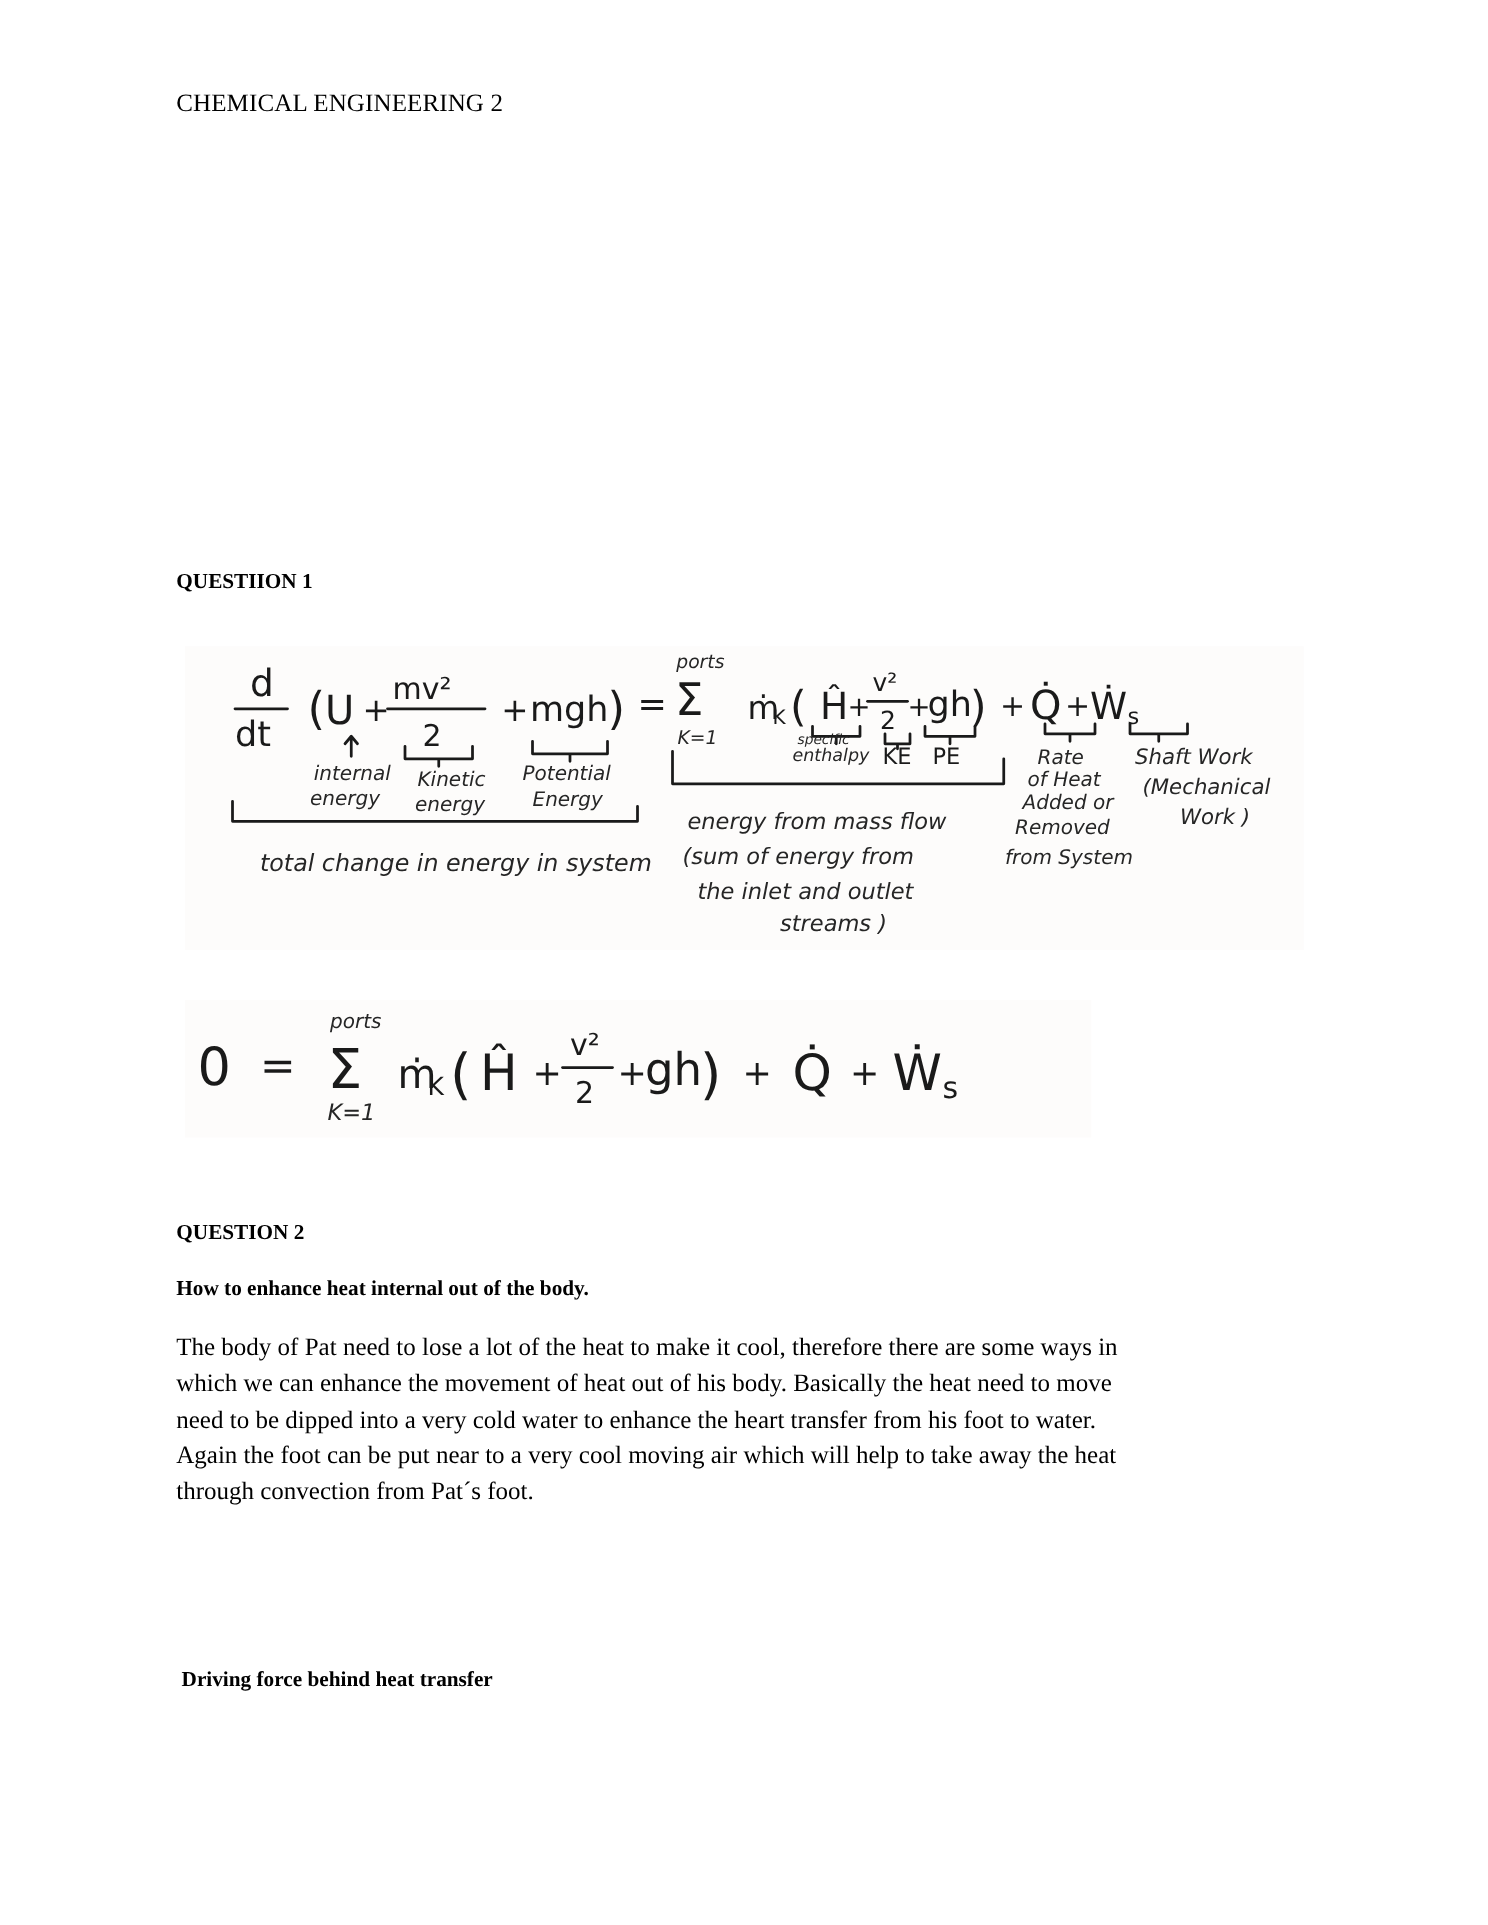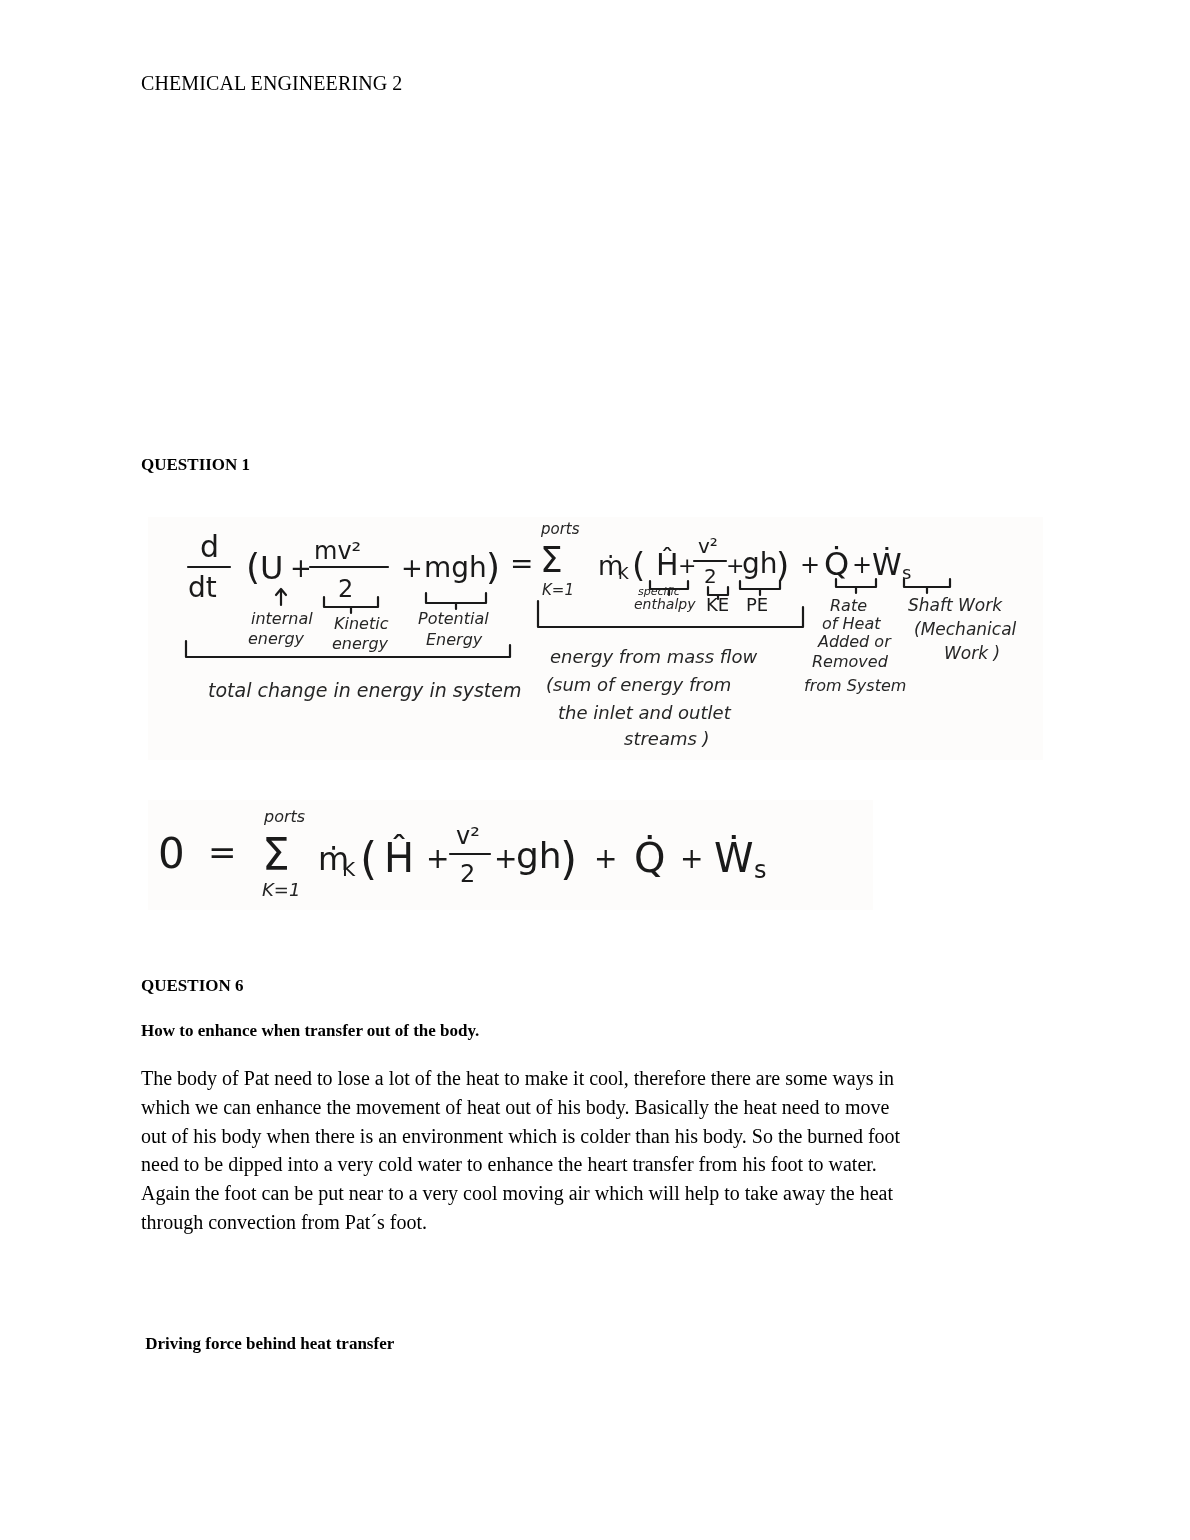--- a/index.html
+++ b/index.html
@@ -118,27 +118,26 @@
       <text class="hand" x="368" y="68" font-size="36">gh</text>
       <text class="hand" x="412" y="74" font-size="44">)</text>
       <text class="hand" x="446" y="68" font-size="28">+</text>
       <text class="hand" x="486" y="72" font-size="40">Q̇</text>
       <text class="hand" x="532" y="68" font-size="28">+</text>
       <text class="hand" x="566" y="72" font-size="40">Ẇ</text>
       <text class="hand" x="606" y="78" font-size="24">s</text>
     </svg>
   </div>
 
-  <div class="heading" style="top:976px;">QUESTION 6</div>
-  <div class="heading" style="top:1021px;">How to enhance when transfer out of the body.</div>
+  <div class="heading" style="top:976px;">QUESTION 2</div>
+  <div class="heading" style="top:1021px;">How to enhance heat internal out of the body.</div>
 
   <div class="para" style="top:1064px;">
     <p> The body of Pat need to lose a lot of the heat to make it cool, therefore there are some ways in</p>
     <p>which we can enhance the movement of heat out of his body.  Basically the heat need to move</p>
-    <p>out of his body when there is an environment which is colder than his body.  So the burned foot</p>
     <p>need to be dipped into a very cold water to enhance the heart transfer from his foot to water.</p>
     <p>Again the foot can be put near to a very cool moving air which will help to take away the heat</p>
     <p>through convection from Pat´s foot.</p>
   </div>
 
   <div class="heading" style="top:1298px; white-space:pre;margin-top:36px;"> Driving force behind heat transfer</div>
 
 
 </div>
 

